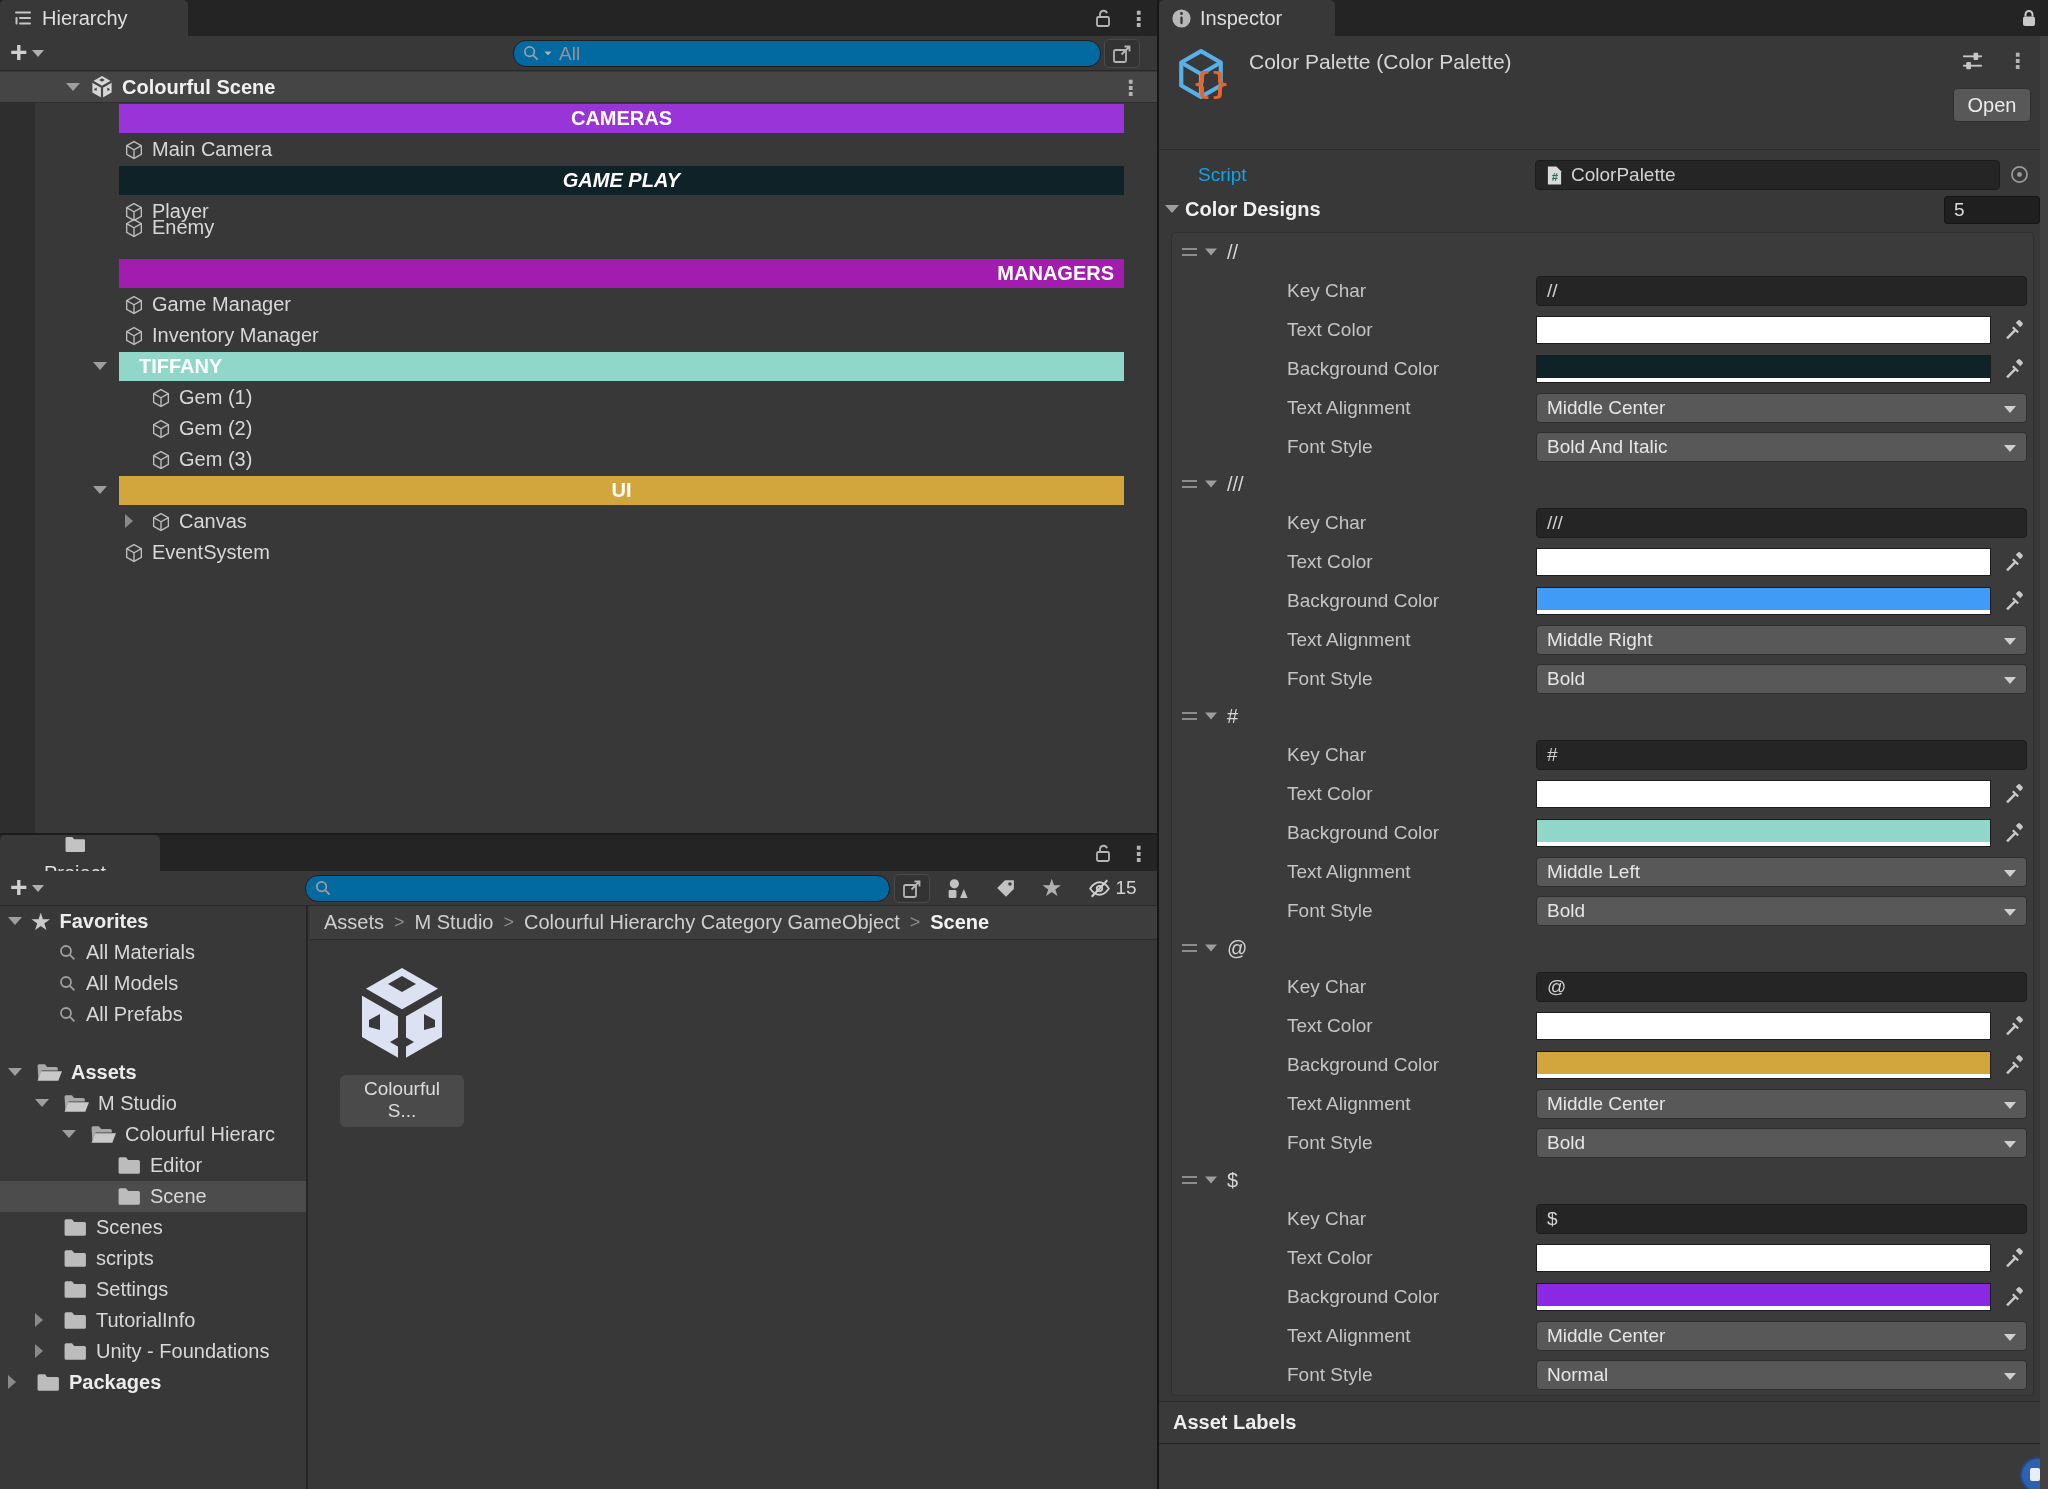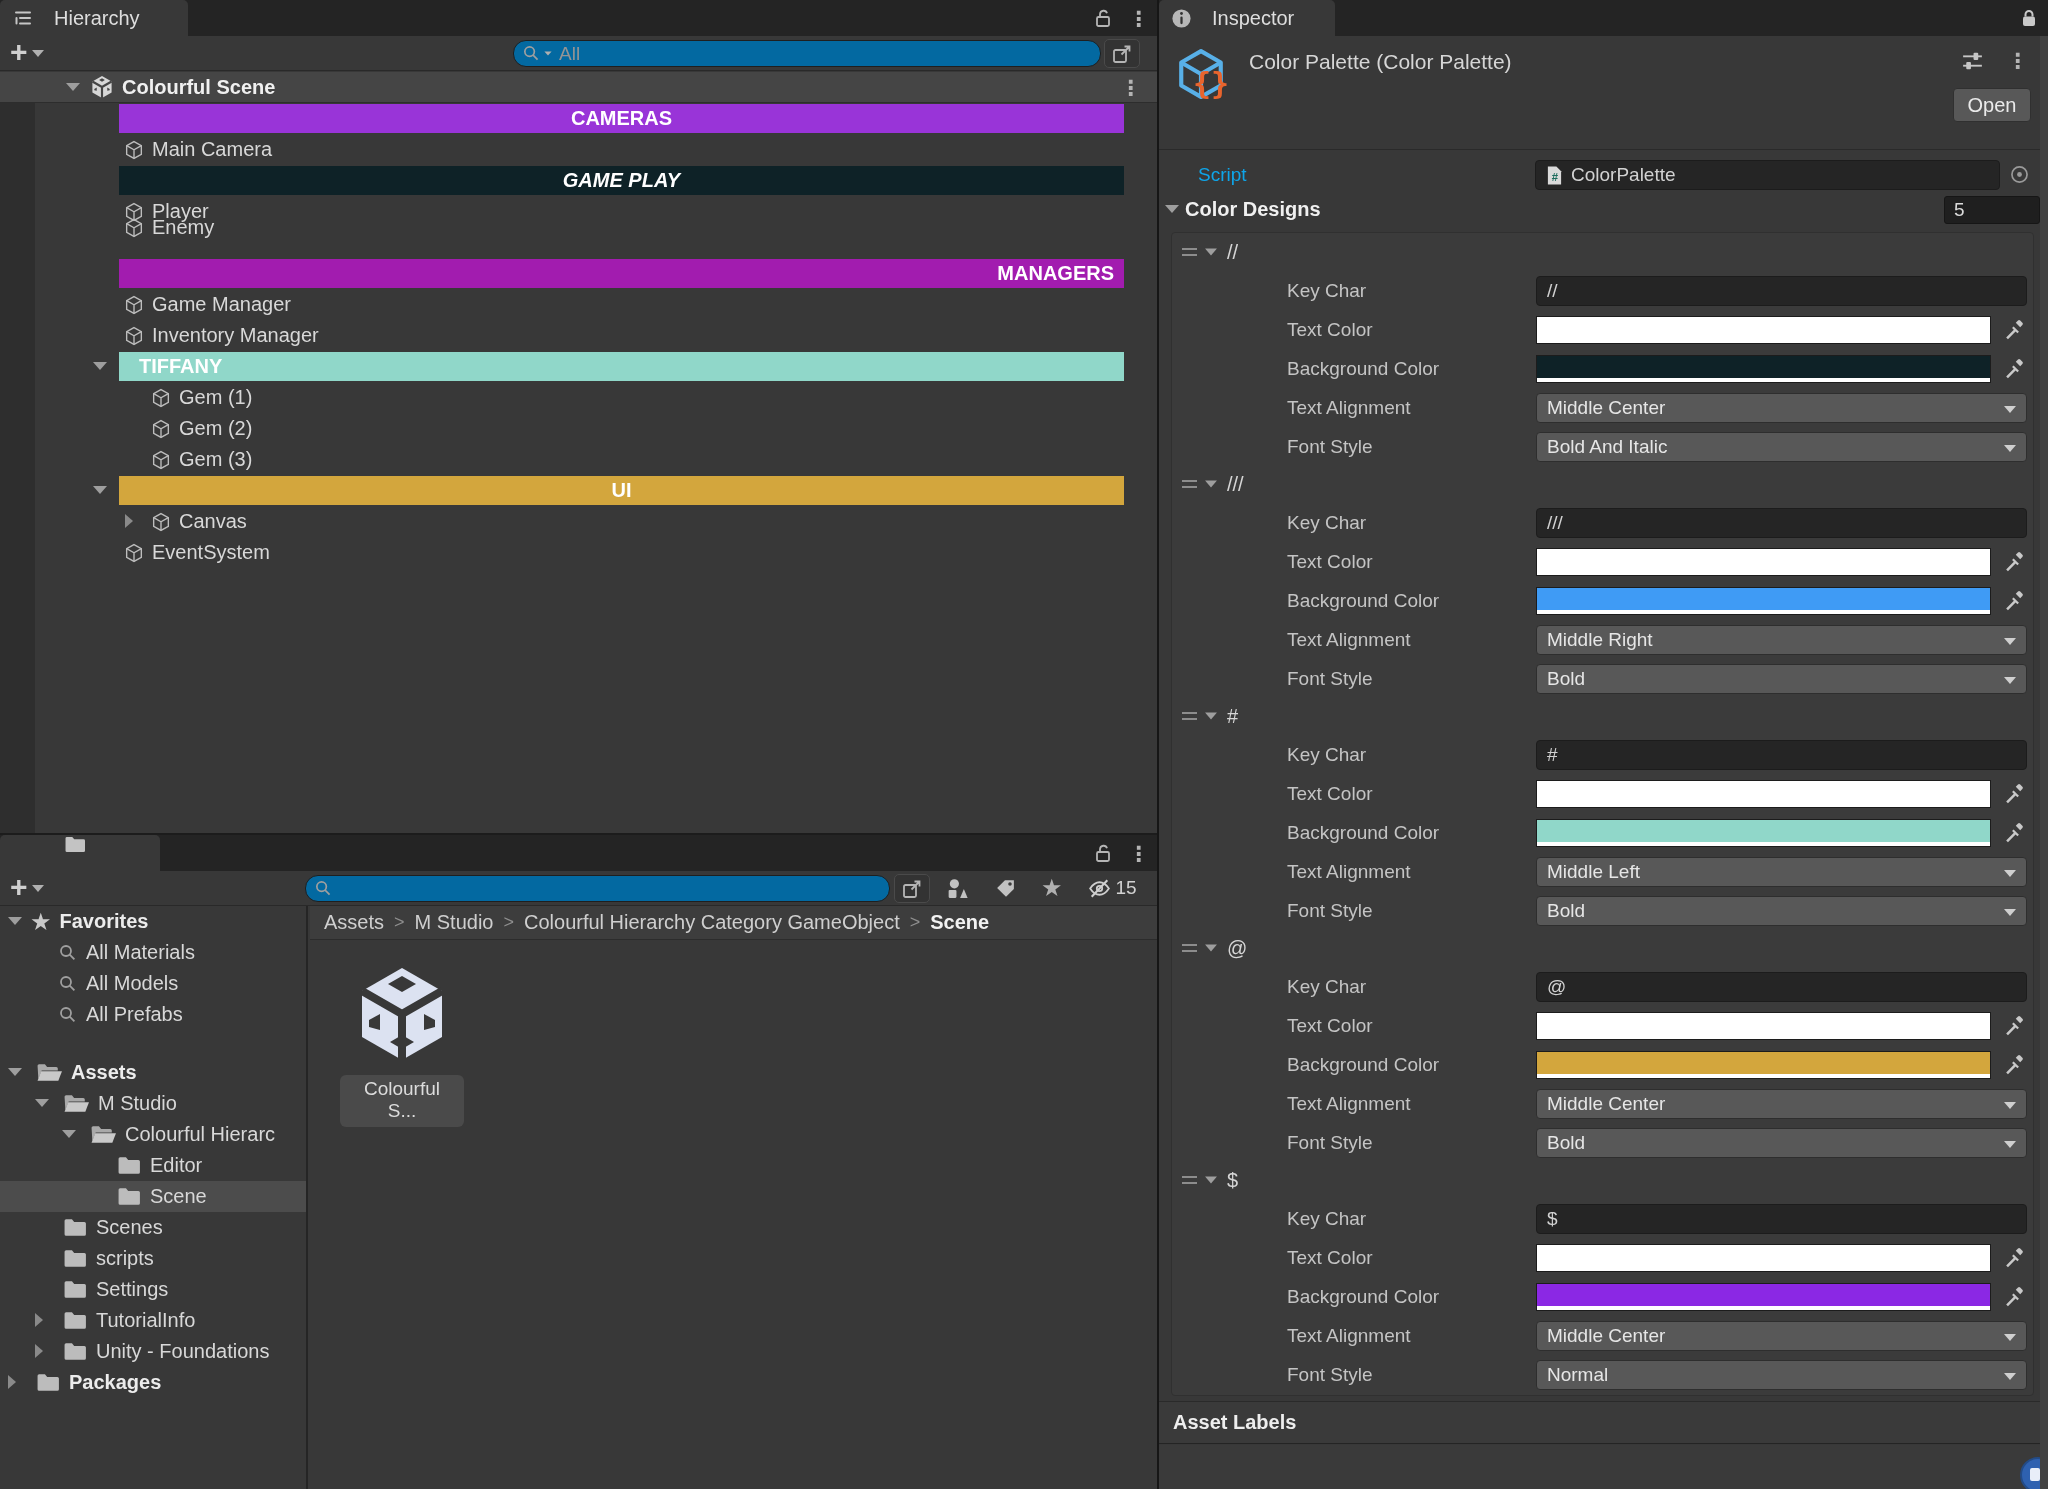--- a/index.html
+++ b/index.html
@@ -4,21 +4,21 @@
 <style>
   * { margin:0; padding:0; box-sizing:border-box; }
   html,body { width:2048px; height:1489px; background:#383838; overflow:hidden;
     font-family:"Liberation Sans","DejaVu Sans",sans-serif; font-size:19px; color:#d2d2d2;
     -webkit-font-smoothing:antialiased; }
   .screen { position:relative; width:2048px; height:1489px; background:#383838; }
 
   
   .tabstrip { position:absolute; left:0; top:0; right:0; height:36px; background:#242424; }
   .tab { position:absolute; left:0; top:0; height:36px; background:#383838;
-    display:flex; align-items:center; gap:20px; padding:0 22px 0 12px;
+    display:flex; align-items:center; gap:8px; padding:0 22px 0 12px;
     border-radius:5px 5px 0 0; color:#dedede; font-size:20px; }
   .strip-actions { position:absolute; right:8px; top:0; height:36px; display:flex; align-items:center; gap:14px; }
   .kebab { color:#b4b4b4; font-size:21px; font-weight:bold; letter-spacing:0; line-height:1; }
   .toolbar { position:absolute; left:0; right:0; top:36px; height:35px; background:#383838;
     border-bottom:1px solid #292929; }
   .plusgrp { position:absolute; left:10px; top:0; height:34px; display:flex; align-items:center; gap:4px; }
   .plus { color:#cfcfcf; font-size:30px; font-weight:bold; line-height:1; margin-top:-3px; }
   .caret-down { width:0; height:0; border-left:6px solid transparent; border-right:6px solid transparent; border-top:7px solid #b0b0b0; }
   .searchbox { position:absolute; top:4px; height:27px; background:#0369a1; border:1px solid #1f1f1f;
     border-radius:13px; display:flex; align-items:center; padding:0 8px; gap:5px; }

